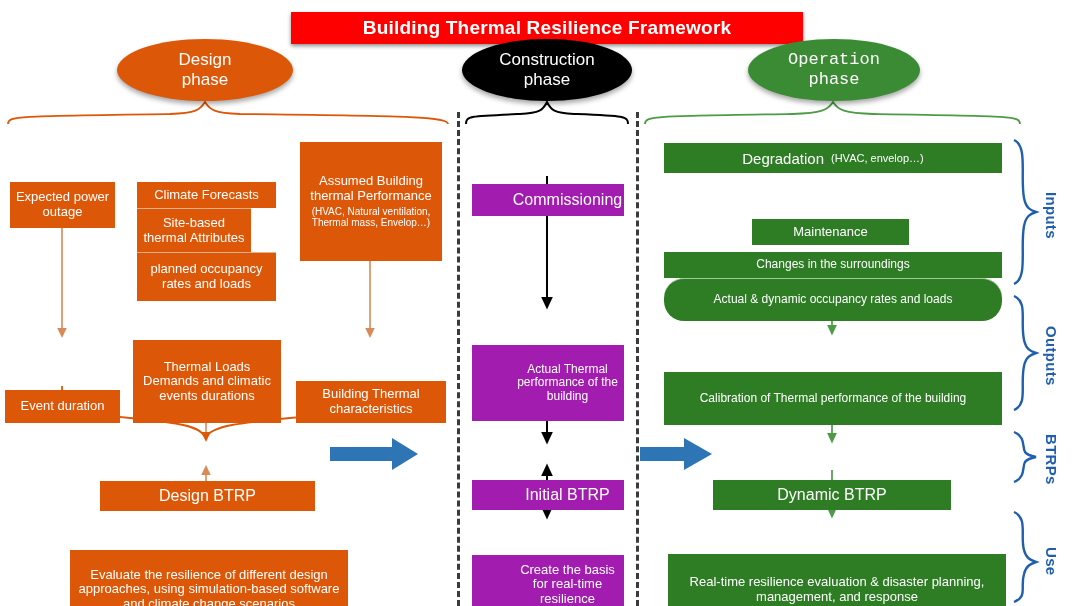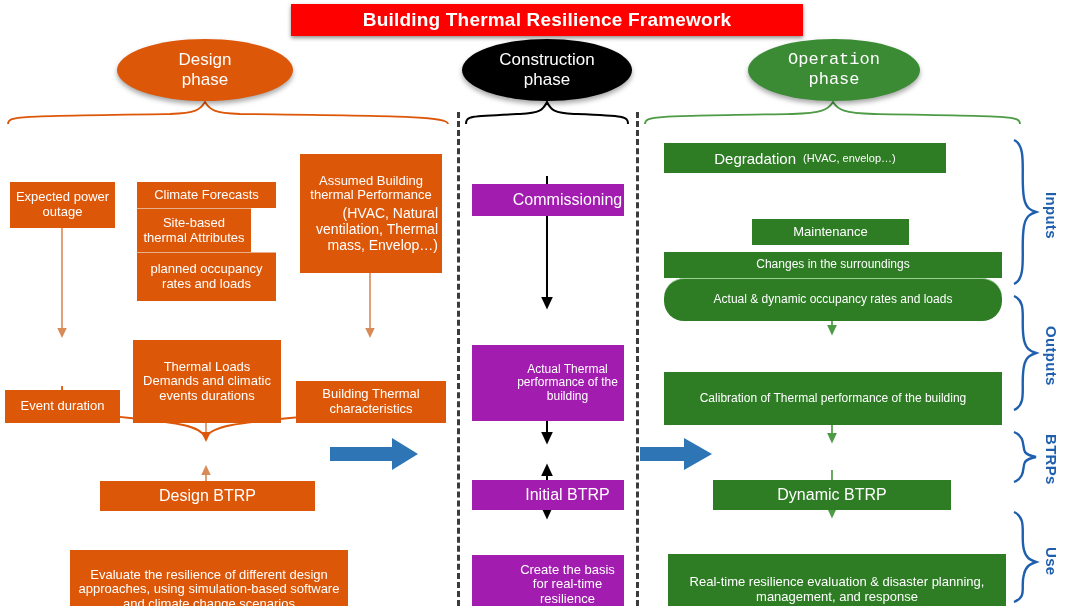--- a/index.html
+++ b/index.html
@@ -4,21 +4,21 @@
 <style>
   html,body{margin:0;padding:0;background:#ffffff;}
   body{width:1072px;height:606px;overflow:hidden;
        font-family:"Liberation Sans","DejaVu Sans",sans-serif;}
   #stage{position:relative;width:1072px;height:606px;background:#fff;}
 
   .abs{position:absolute;box-sizing:border-box;}
 
   
   #title{
-    left:291px;top:4px;width:512px;height:32px;
+    left:291px;top:12px;width:512px;height:32px;
     background:#FF0000;color:#fff;
     display:flex;align-items:center;justify-content:center;
     font-size:19px;font-weight:bold;letter-spacing:.2px;
     border-radius:0;
     box-shadow:0 2px 4px rgba(0,0,0,.45);
   }
 
   
   .ellipse{
     display:flex;align-items:center;justify-content:center;
@@ -48,21 +48,21 @@
   .black{background:#a21caf;padding-left:44px;}
   .green{background:#2E7D25;}
   .seam{border-top:1px solid #e7b08a;}
   .seamg{border-top:1px solid #9ecf97;border-radius:20px;}
 
   .f11{font-size:11px;}
   .f13{font-size:13px;}
   .f14{font-size:12px;}
   .f15{font-size:15px;}
   .f16{font-size:16px;}
-  .small{font-size:14px;text-align:right;}
+  .small{font-size:10px;}
 
   
   .blabel{
     color:#1F5FAE;font-weight:bold;font-size:15px;
     writing-mode:vertical-rl;
     display:flex;align-items:center;justify-content:center;
     letter-spacing:.3px;
   }
 </style>
 </head>
@@ -167,21 +167,21 @@
   <div class="abs divider" id="div-left"></div>
   <div class="abs divider" id="div-right"></div>
 
   <div class="abs box orange f13" style="left:10px;top:142px;width:105px;height:46px;">Expected power outage</div>
 
   <div class="abs box orange f13" style="left:137px;top:142px;width:139px;height:26px;">Climate Forecasts</div>
   <div class="abs box orange f13 seam" style="left:137px;top:168px;width:114px;height:44px;">Site-based thermal Attributes</div>
   <div class="abs box orange f13 seam" style="left:137px;top:212px;width:139px;height:49px;">planned occupancy rates and loads</div>
 
   <div class="abs orange" style="left:300px;top:142px;width:142px;height:119px;
-       display:flex;flex-direction:column;align-items:center;justify-content:center;color:#fff;text-align:center;padding:20px 4px;box-sizing:border-box;margin-top:12px;">
+       display:flex;flex-direction:column;align-items:center;justify-content:center;color:#fff;text-align:center;padding:20px 4px;box-sizing:border-box;">
     <div class="f13" style="line-height:1.12;">Assumed Building thermal Performance</div>
     <div class="small" style="line-height:1.15;margin-top:2px;">(HVAC, Natural ventilation, Thermal mass,  Envelop…)</div>
   </div>
 
   <div class="abs box orange f13" style="left:5px;top:350px;width:115px;height:33px;">Event duration</div>
 
   <div class="abs box orange f13" style="left:133px;top:300px;width:148px;height:83px;">Thermal Loads Demands and climatic events durations</div>
 
   <div class="abs box orange f13" style="left:296px;top:341px;width:150px;height:42px;">Building Thermal characteristics</div>
 
@@ -190,21 +190,21 @@
   <div class="abs box orange f13" style="left:70px;top:510px;width:278px;height:79px;">Evaluate the resilience of different design approaches, using simulation-based software and climate change scenarios</div>
 
   <div class="abs box black f16" style="left:472px;top:144px;width:152px;height:32px;">Commissioning</div>
 
   <div class="abs box black f14" style="left:472px;top:305px;width:152px;height:76px;">Actual Thermal performance of the building</div>
 
   <div class="abs box black f16" style="left:472px;top:440px;width:152px;height:30px;">Initial BTRP</div>
 
   <div class="abs box black f13" style="left:472px;top:515px;width:152px;height:74px;">Create the basis for real-time resilience evaluation</div>
 
-  <div class="abs green" style="left:664px;top:143px;width:282px;height:30px;
+  <div class="abs green" style="left:664px;top:143px;width:338px;height:30px;
        display:flex;align-items:center;justify-content:center;color:#fff;">
     <span class="f15">Degradation</span>
     <span class="f11" style="margin-left:7px;">(HVAC, envelop…)</span>
   </div>
 
   <div class="abs box green f13" style="left:752px;top:179px;width:157px;height:26px;">Maintenance</div>
 
   <div class="abs box green f14" style="left:664px;top:212px;width:338px;height:26px;">Changes in the surroundings</div>
 
   <div class="abs box green f14 seamg" style="left:664px;top:238px;width:338px;height:43px;">Actual &amp; dynamic occupancy rates and loads</div>

